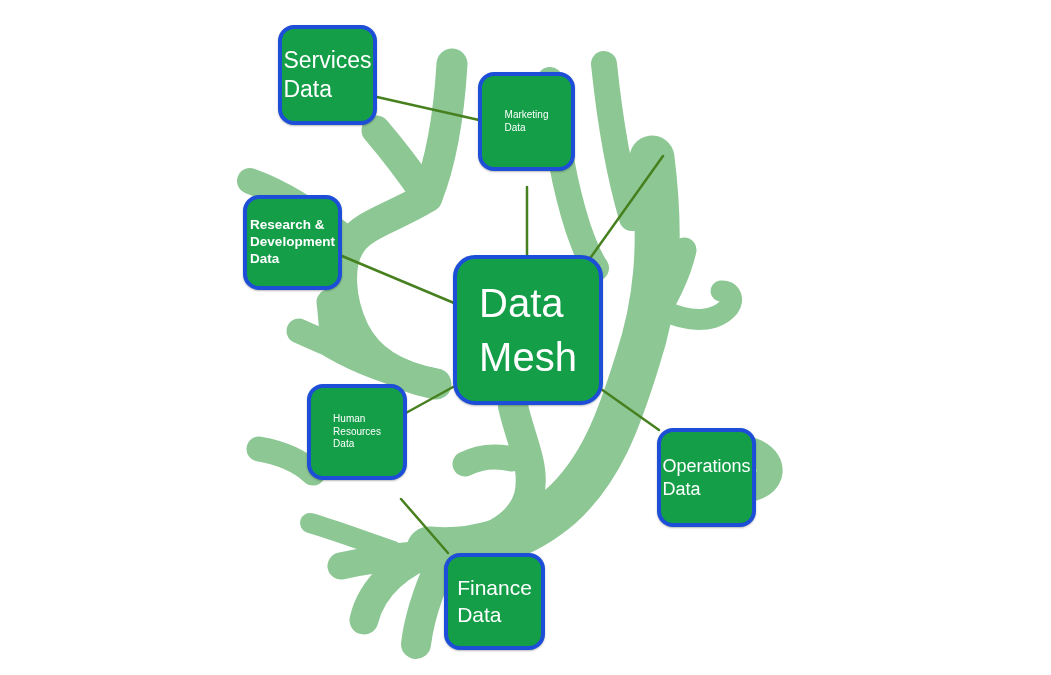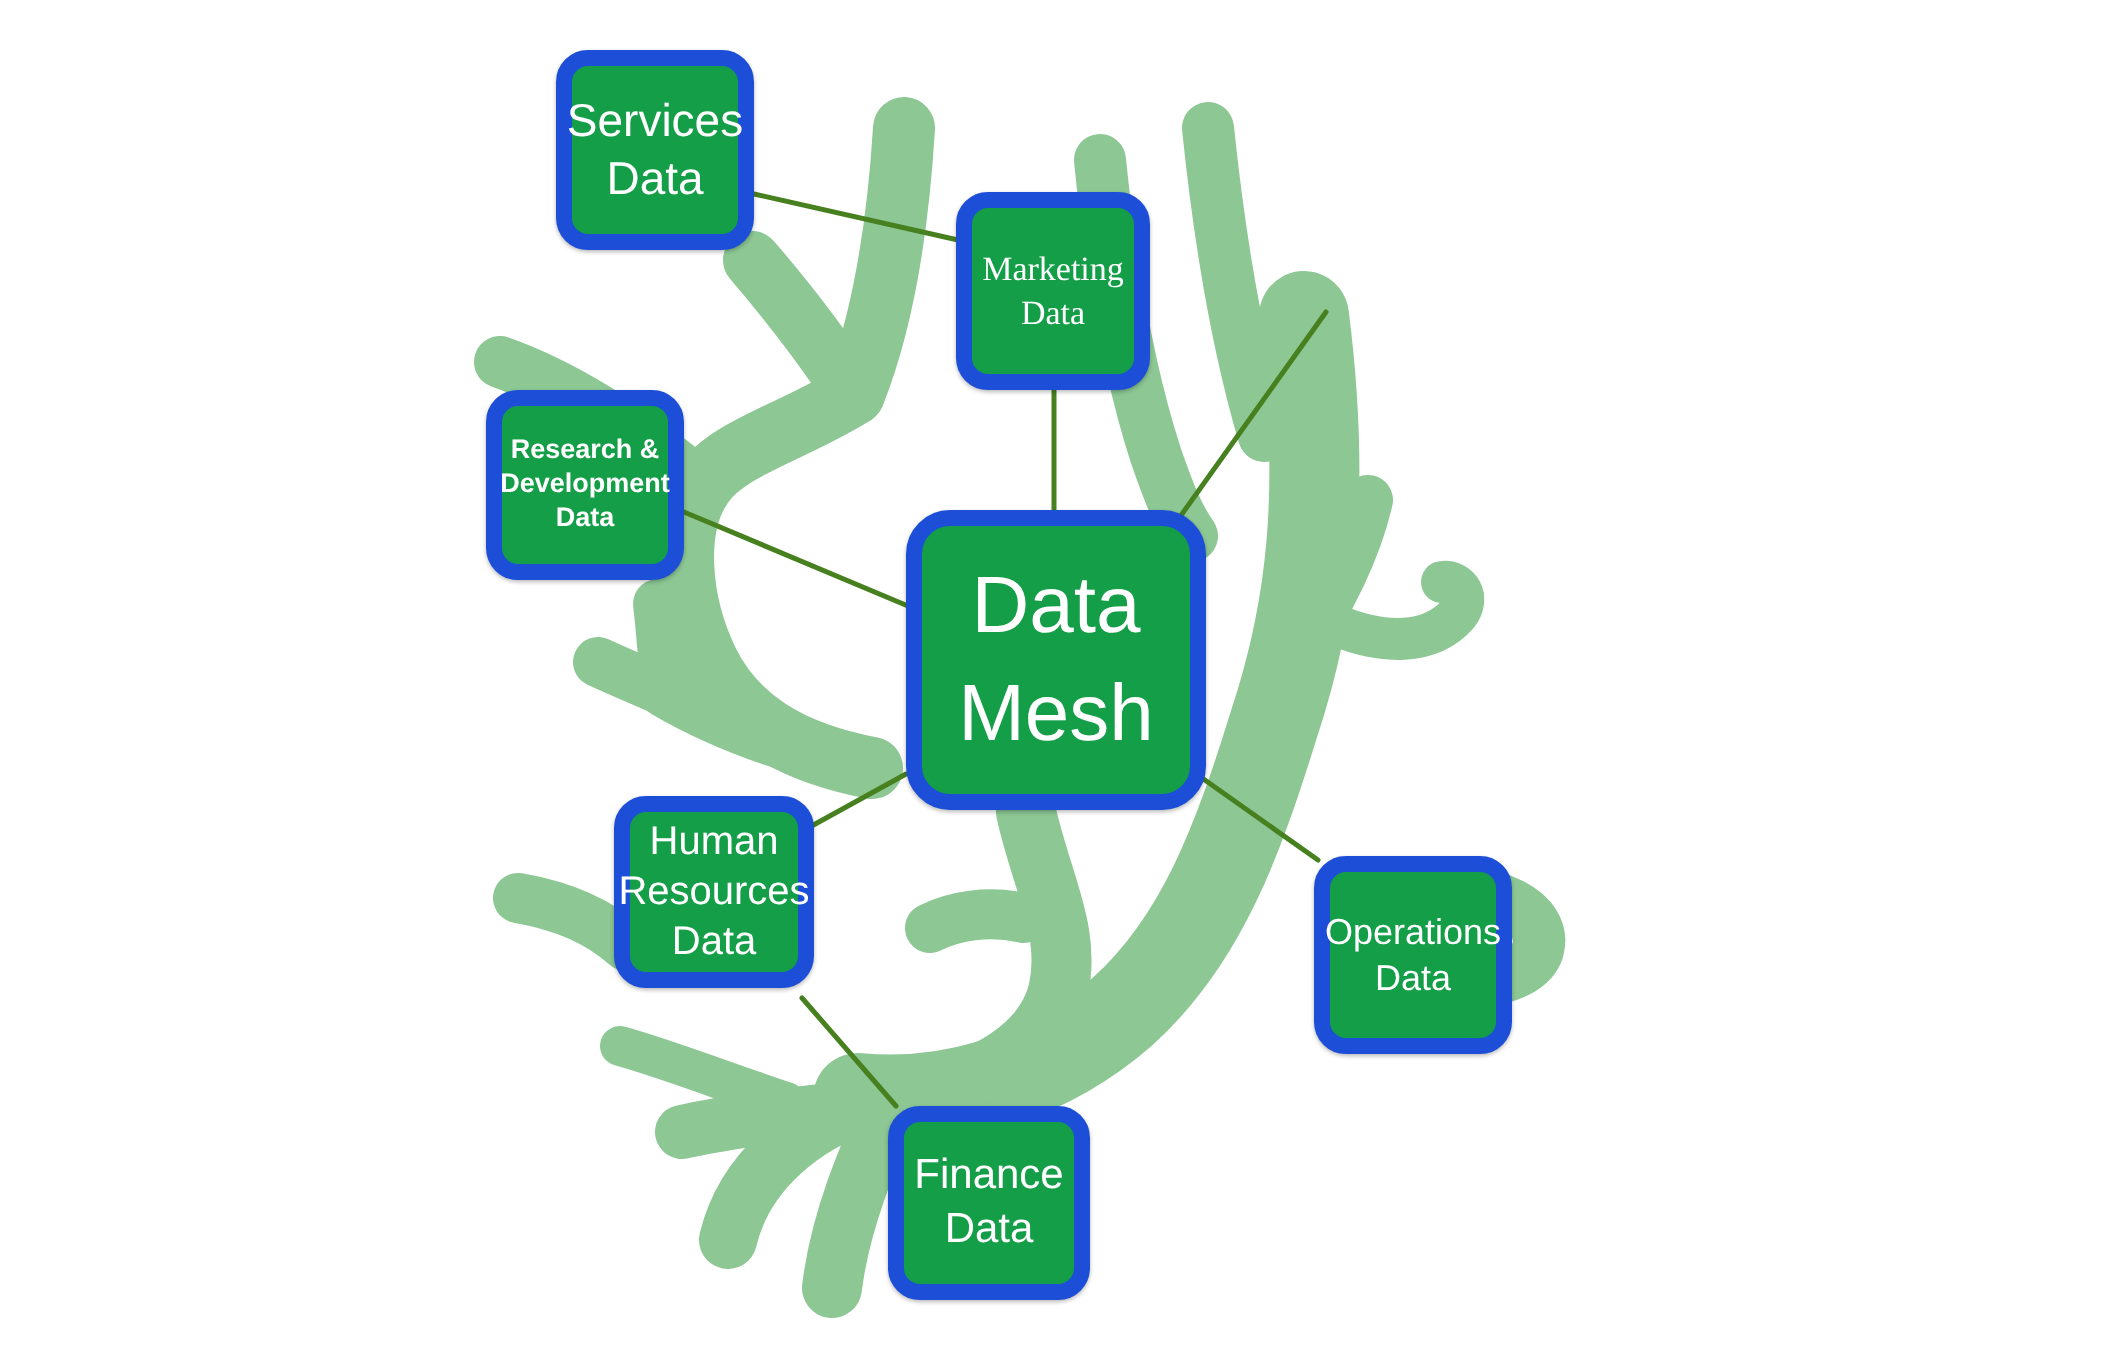--- a/index.html
+++ b/index.html
@@ -15,35 +15,34 @@
     width:1051px;height:675px;
     background:var(--bg);
     overflow:hidden;
     font-family:"Liberation Sans",sans-serif;
   }
   .tree-svg{position:absolute;left:0;top:0;z-index:0;}
   .node{
     position:absolute;
     z-index:2;
     background:var(--node-fill);
-    border:8px solid #1d4ed8;
+    border:4px solid #1d4ed8;
     box-shadow:0 1px 2px rgba(0,0,0,0.28);
     border-radius:16px;
     color:var(--text);
     display:flex;align-items:center;justify-content:center;
-    text-align:center;
     white-space:pre-line;
     box-sizing:border-box;
     line-height:1.25;
   }
   .node-services  {left:278px;top:25px;  width:99px; height:100px;font-size:23px;}
-  .node-marketing {left:478px;top:96px;  width:97px; height:99px; font-size:17px;font-family:Liberation Serif, serif;}
+  .node-marketing {left:478px;top:72px;  width:97px; height:99px; font-size:10px;}
   .node-sales     {left:656px;top:56px;  width:97px; height:97px; font-size:15px;}
   .node-research  {left:243px;top:195px; width:99px; height:95px; font-size:13.5px;font-weight:bold;}
-  .node-hr        {left:307px;top:398px; width:100px;height:96px; font-size:20px;}
+  .node-hr        {left:307px;top:384px; width:100px;height:96px; font-size:10px;}
   .node-operations{left:657px;top:428px; width:99px; height:99px; font-size:18px;}
   .node-finance   {left:444px;top:553px; width:101px;height:97px; font-size:21px;}
   .node-mesh{
     left:453px;top:255px;width:150px;height:150px;
     font-size:40px;line-height:1.35;border-radius:22px;
   }
 </style>
 </head>
 <body>
 

